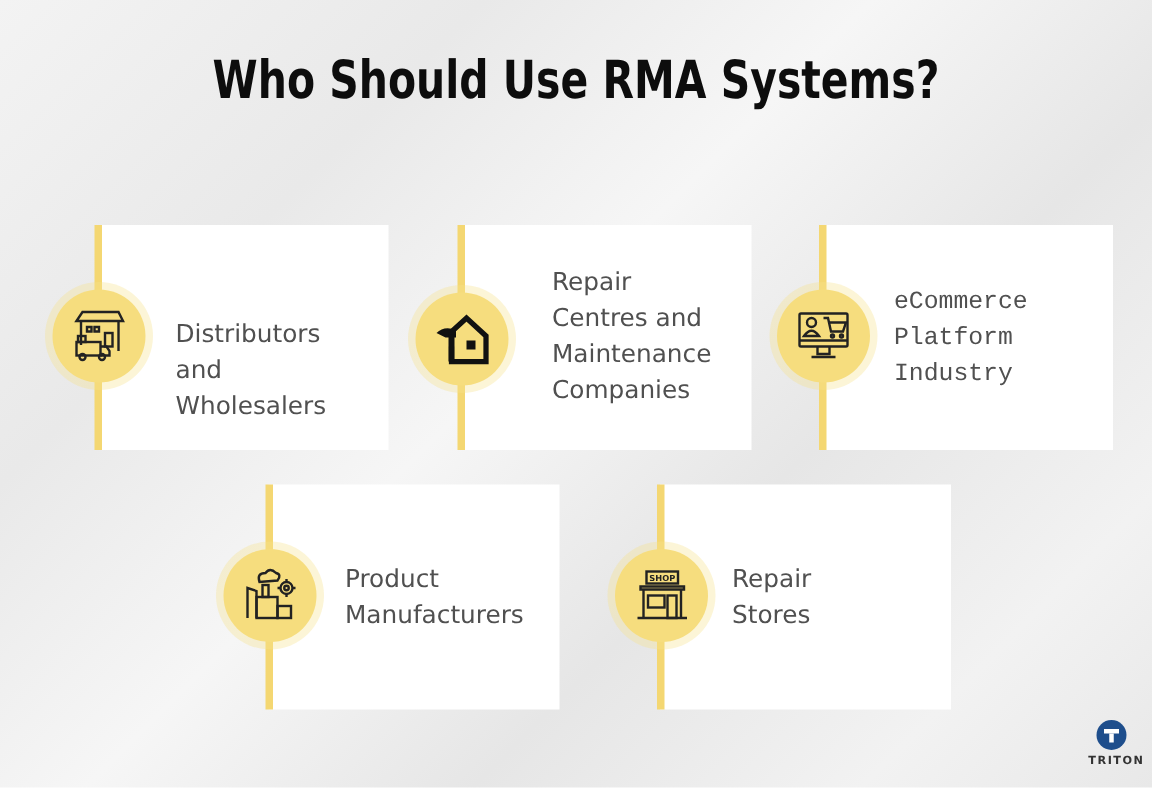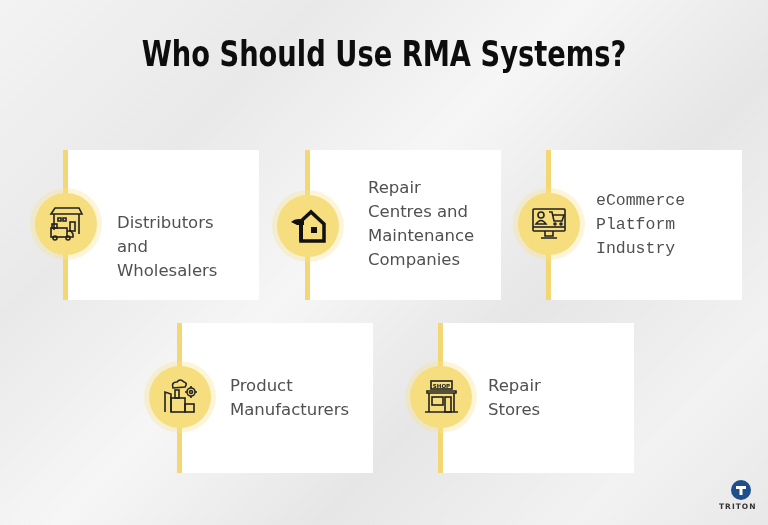--- a/index.html
+++ b/index.html
@@ -7,21 +7,21 @@
     background:linear-gradient(135deg,#f3f3f3 0%,#e9e9e9 25%,#f6f6f6 45%,#e6e6e6 65%,#f2f2f2 85%,#e8e8e8 100%);
     font-family:"Liberation Sans",sans-serif;}
   .title{position:absolute;left:0;top:34px;width:768px;text-align:center;
     font-family:"DejaVu Sans",sans-serif;font-weight:bold;font-size:35px;color:#0d0d0d;
     letter-spacing:0px;transform:scaleX(0.78);transform-origin:center;}
   .card{position:absolute;width:194px;height:150px;background:#fff;}
   .bar{position:absolute;width:5px;background:#f4d772;}
   .circle{position:absolute;width:62px;height:62px;border-radius:50%;background:#f6dd7e;
     box-shadow:0 0 0 5px rgba(247,225,140,0.35);display:flex;align-items:center;justify-content:center;}
   .label{position:absolute;font-family:"DejaVu Sans",sans-serif;font-size:16.5px;line-height:24px;color:#505050;white-space:pre-line;}
-  .logo{position:absolute;left:719px;top:480px;width:44px;text-align:left;}
+  .logo{position:absolute;left:719px;top:480px;width:44px;text-align:right;}
   .logo-circle{width:20px;height:20px;border-radius:50%;background:#1e4e8c;margin:0 auto;display:flex;align-items:center;justify-content:center;}
   .logo-text{font-family:"DejaVu Sans",sans-serif;font-size:7.5px;font-weight:bold;color:#333;letter-spacing:1px;margin-top:2px;}
 </style>
 </head>
 <body>
 
 <div class="title">Who Should Use RMA Systems?</div>
 
 <div>
   <div class="card" style="left:65px;top:150px;"></div>

